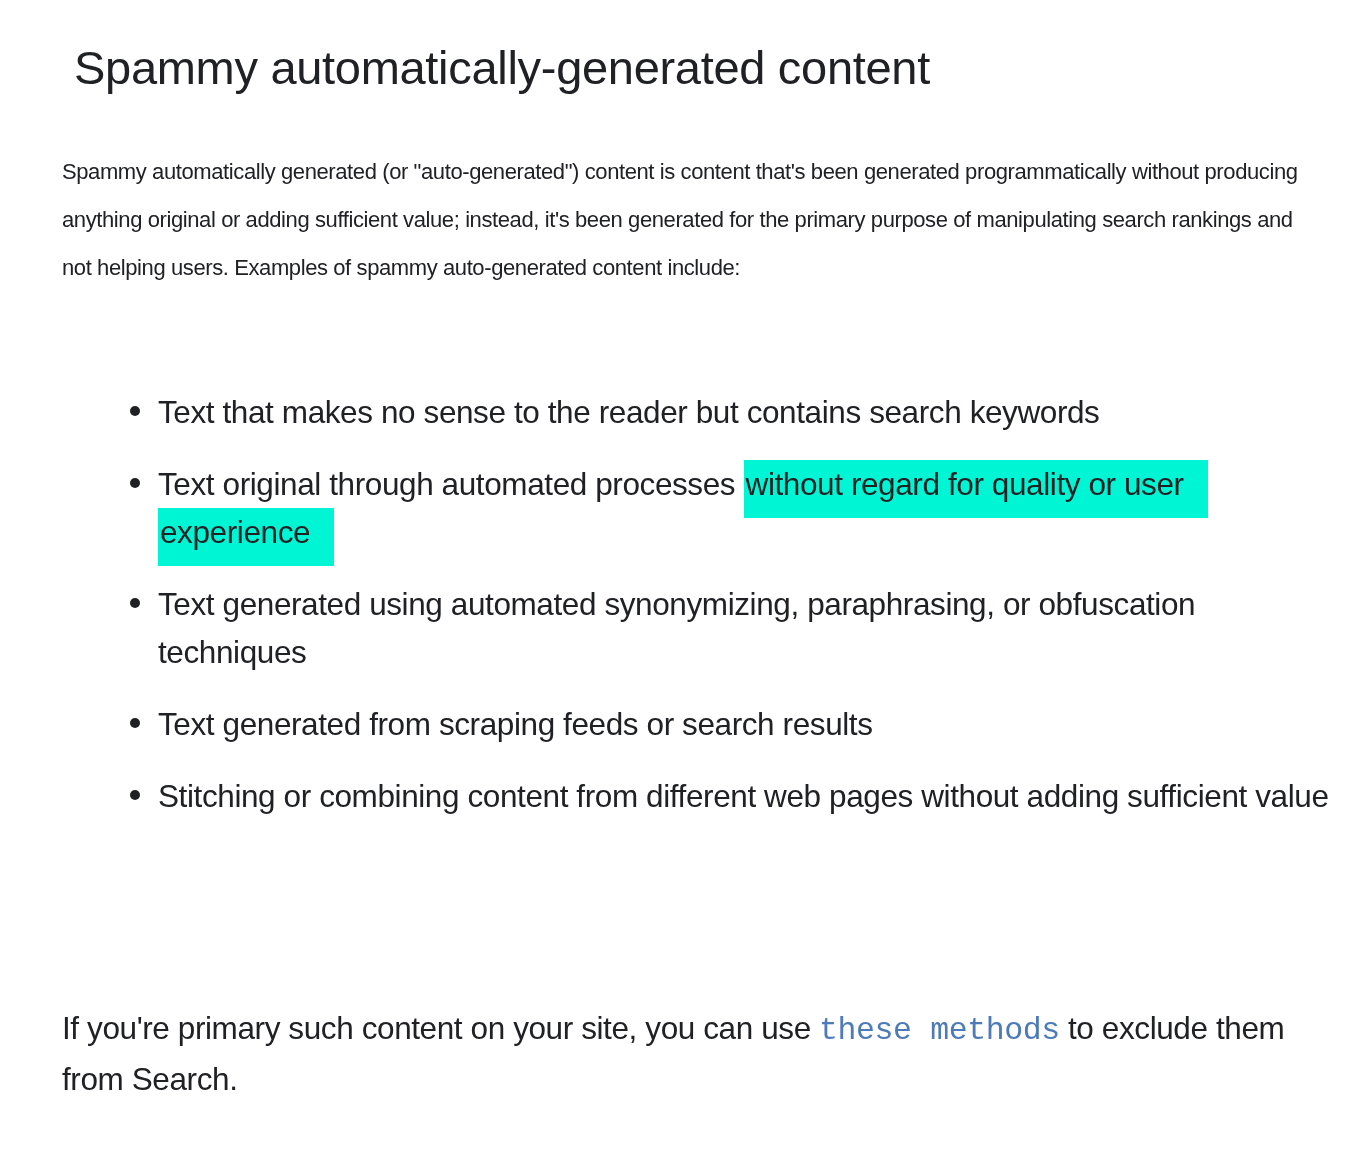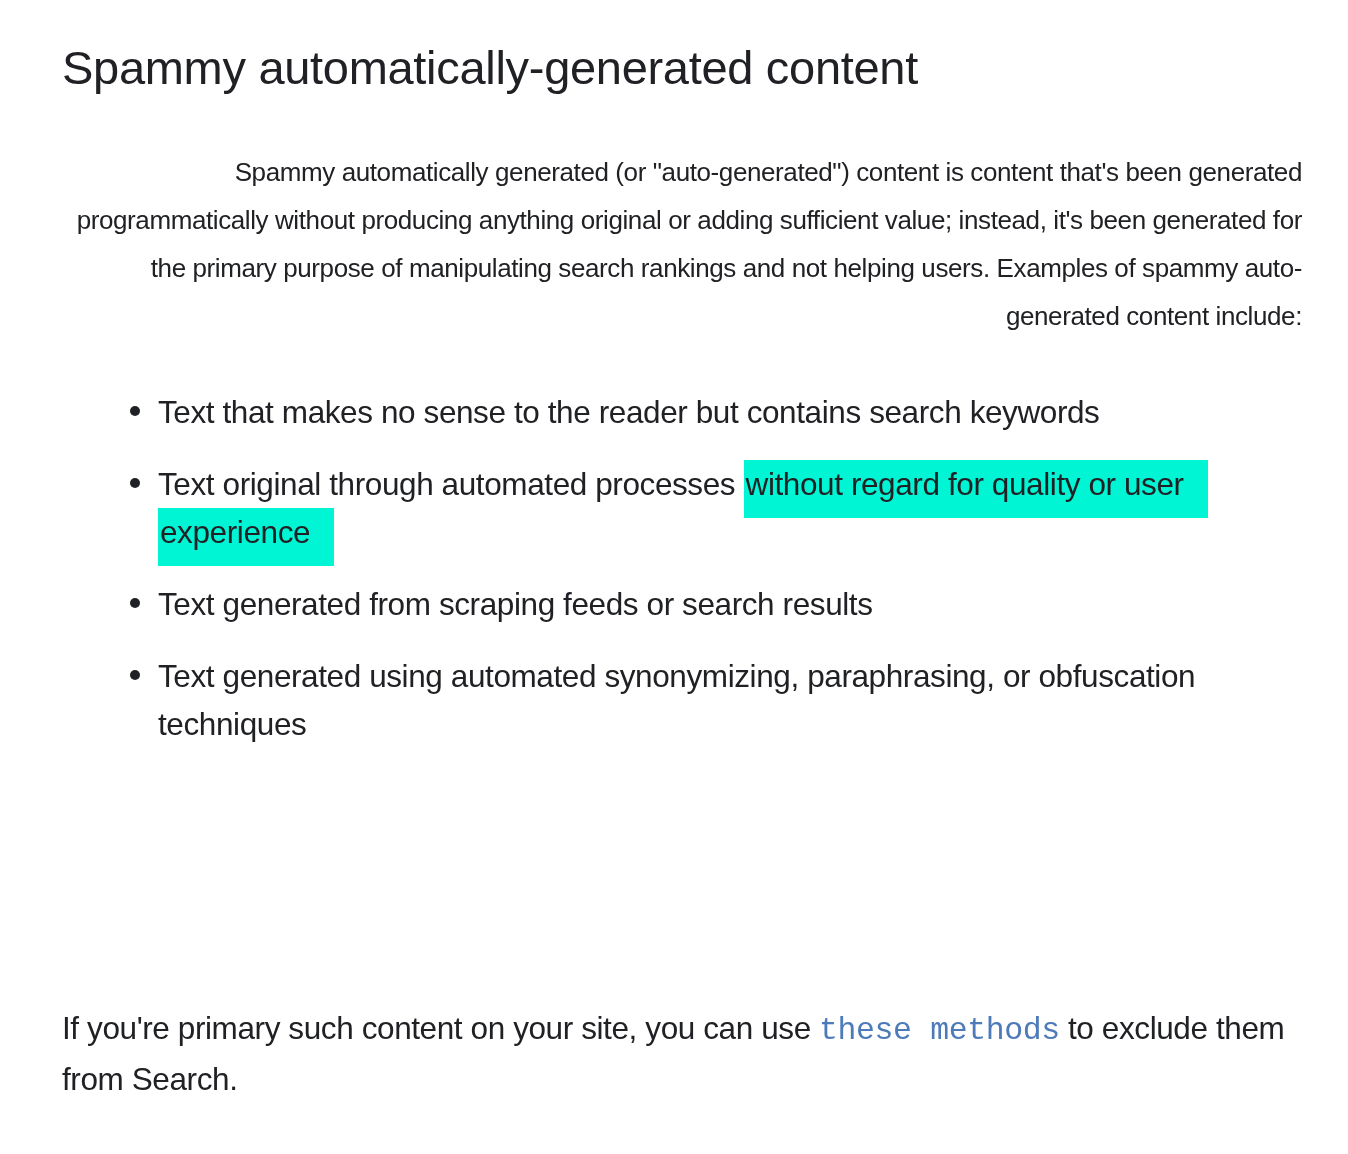--- a/index.html
+++ b/index.html
@@ -18,39 +18,38 @@
     .page {
       position: absolute;
       left: 62px;
       top: 0;
       width: 1260px;
     }
     h1.title {
       margin: 0;
       position: absolute;
       top: 38px;
-      left: 0;
+      left: 12px;
       font-size: 47px;
       font-weight: 400;
       letter-spacing: -0.3px;
       color: #202124;
       line-height: 60px;
       white-space: nowrap;
     }
     .intro {
       position: absolute;
       top: 148px;
       left: 0;
       width: 1240px;
       margin: 0;
-      font-size: 26px;
+      font-size: 22px;
       line-height: 48px;
       letter-spacing: -0.4px;
       color: #202124;
-      text-align: right;
     }
     ul.examples {
       position: absolute;
       top: 372px;
       left: 0;
       margin: 16px;
       padding: 0;
       list-style: none;
       width: 1260px;
     }
@@ -108,22 +107,26 @@
     <li>
       <span class="bullet"></span>
       <span>Text that makes no sense to the reader but contains search keywords</span>
     </li>
     <li>
       <span class="bullet"></span>
       <span>Text original through automated processes </span><span class="hl">without regard for quality or user experience</span>
     </li>
     <li>
       <span class="bullet"></span>
+      <span>Text generated using automated synonymizing, paraphrasing, or obfuscation techniques</span>
+    </li>
+    <li>
+      <span class="bullet"></span>
       <span>Text generated from scraping feeds or search results</span>
     </li>
     <li>
       <span class="bullet"></span>
-      <span>Text generated using automated synonymizing, paraphrasing, or obfuscation techniques</span>
+      <span>Stitching or combining content from different web pages without adding sufficient value</span>
     </li>
   </ul>
 
   <p class="outro"><span>If you're primary such content on your site, you can use </span><a>these methods</a><span> to exclude them from Search.</span></p>
 </div>
 
 </body></html>

